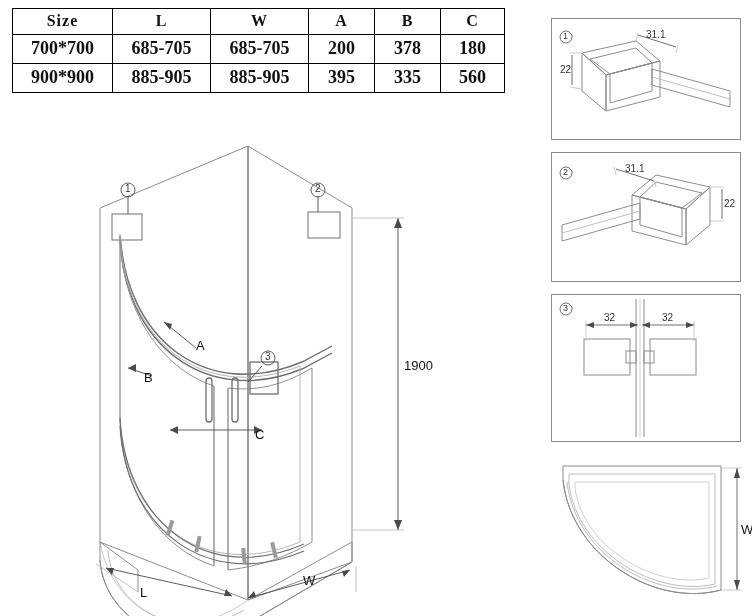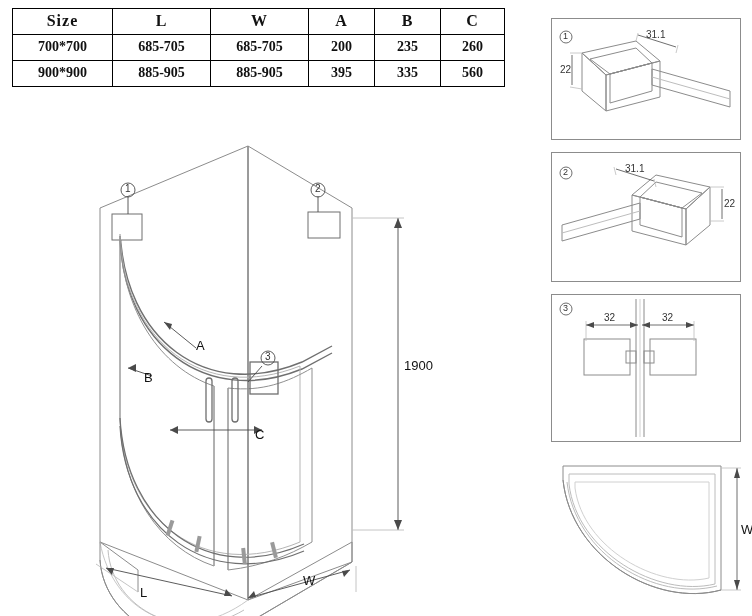--- a/index.html
+++ b/index.html
@@ -27,21 +27,21 @@
     position: absolute;
     left: 12px;
     top: 8px;
     width: 492px;
     border-collapse: collapse;
     table-layout: fixed;
   }
   #size-table td, #size-table th {
     border: 1px solid #000000;
     text-align: center;
-    font-size: 14px;
+    font-size: 18px;
     font-family: "Liberation Serif", serif;
     font-weight: bold;
     padding: 3px 0 4px 0;
     height: 18px;
     white-space: nowrap;
   }
   #size-table th {
     font-size: 16px;
     letter-spacing: 1px;
   }
@@ -122,22 +122,22 @@
         <th>B</th>
         <th>C</th>
       </tr>
     </thead>
     <tbody>
       <tr>
         <td>700*700</td>
         <td>685-705</td>
         <td>685-705</td>
         <td>200</td>
-        <td>235</td>
-        <td>260</td>
+        <td>378</td>
+        <td>180</td>
       </tr>
       <tr>
         <td>900*900</td>
         <td>885-905</td>
         <td>885-905</td>
         <td>395</td>
         <td>335</td>
         <td>560</td>
       </tr>
     </tbody>

